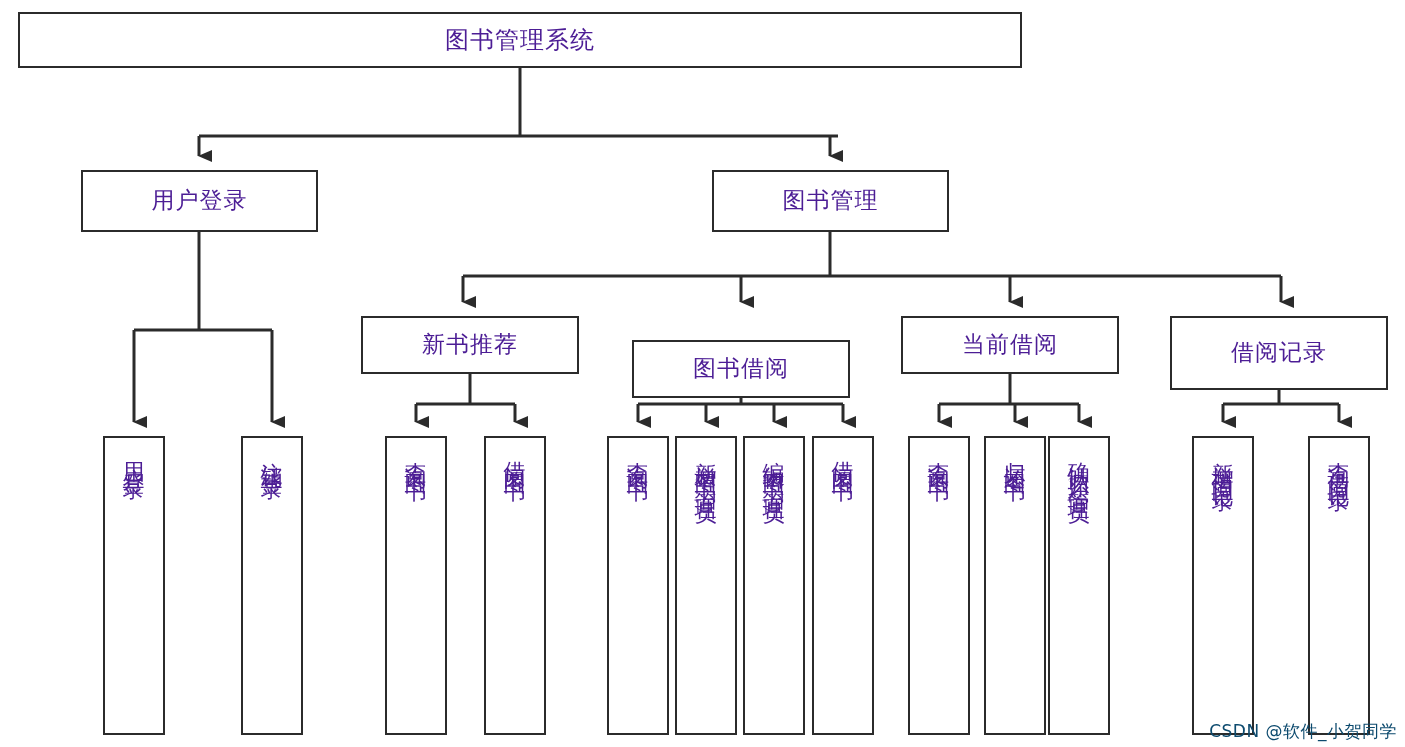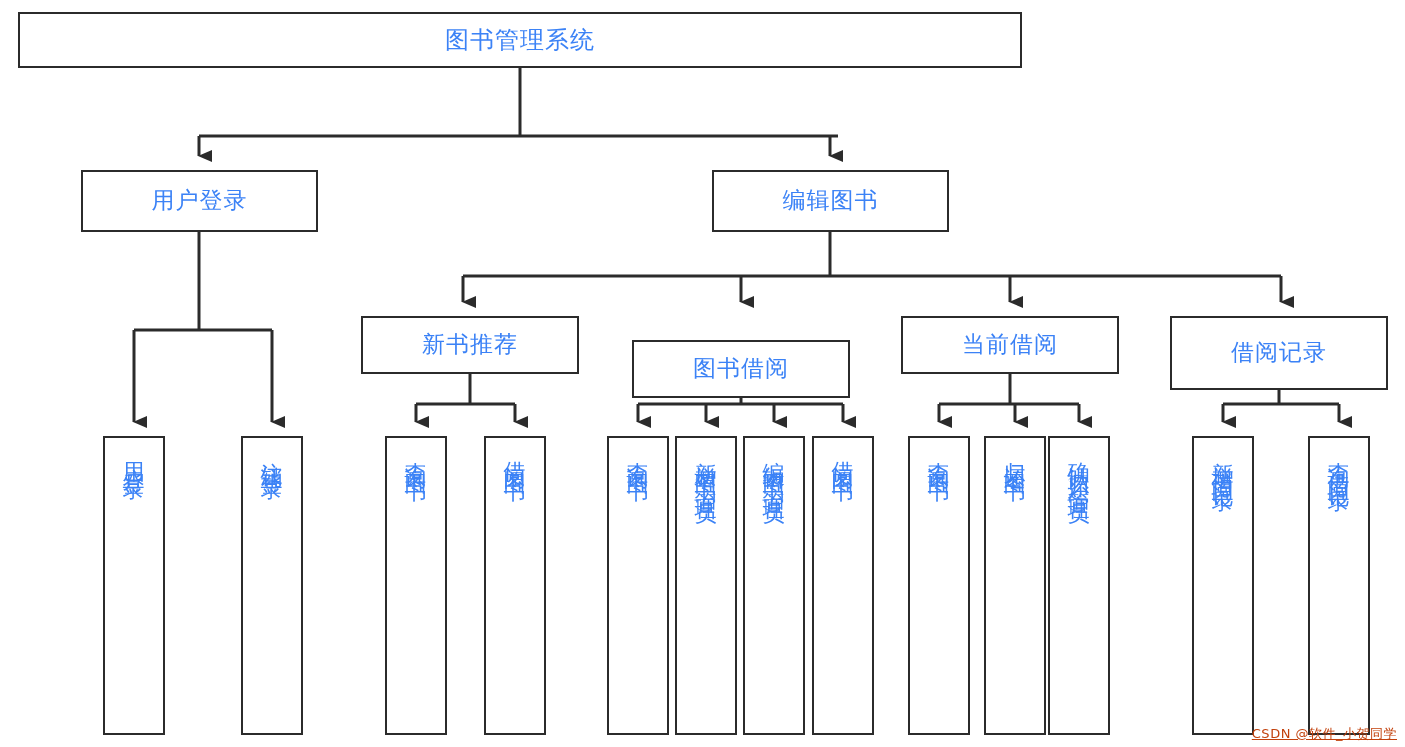--- a/index.html
+++ b/index.html
@@ -27,21 +27,21 @@
     pointer-events: none;
   }
   .node {
     position: absolute;
     box-sizing: border-box;
     border: 2px solid #2b2b2b;
     background: #ffffff;
     display: flex;
     align-items: center;
     justify-content: center;
-    color: #3b82f6;
+    color: #4c1d95;
   }
   .node.horiz {
     font-size: 23px;
     letter-spacing: 1px;
     line-height: 1.2;
   }
   .node.root {
     font-size: 24px;
   }
   .node.leaf {
@@ -55,25 +55,24 @@
     text-orientation: upright;
     letter-spacing: 6px;
     line-height: 1.05;
     white-space: nowrap;
     display: block;
   }
   .watermark {
     position: absolute;
     right: 8px;
     bottom: 4px;
-    font-size: 13px;
-    color: #c2410c;
+    font-size: 17px;
+    color: #0c4a6e;
     letter-spacing: 0.5px;
     white-space: nowrap;
-    text-decoration: underline;
   }
 </style>
 </head>
 <body>
 
 <div id="canvas">
 
   <svg class="edges" viewBox="0 0 1405 747" xmlns="http://www.w3.org/2000/svg">
     <defs>
       <marker id="arrow" viewBox="0 0 12 14" refX="6" refY="13" markerWidth="12" markerHeight="14" orient="auto-start-reverse" markerUnits="userSpaceOnUse">
@@ -125,21 +124,21 @@
   </svg>
 
   <div class="node root horiz" style="left:18px; top:12px; width:1004px; height:56px;">
     <span>图书管理系统</span>
   </div>
 
   <div class="node horiz" style="left:81px; top:170px; width:237px; height:62px;">
     <span>用户登录</span>
   </div>
   <div class="node horiz" style="left:712px; top:170px; width:237px; height:62px;">
-    <span>编辑图书</span>
+    <span>图书管理</span>
   </div>
 
   <div class="node horiz" style="left:361px; top:316px; width:218px; height:58px;text-align:right;">
     <span>新书推荐</span>
   </div>
   <div class="node horiz" style="left:632px; top:316px; width:218px; height:58px;margin-top:24px;">
     <span>图书借阅</span>
   </div>
   <div class="node horiz" style="left:901px; top:316px; width:218px; height:58px;">
     <span>当前借阅</span>

